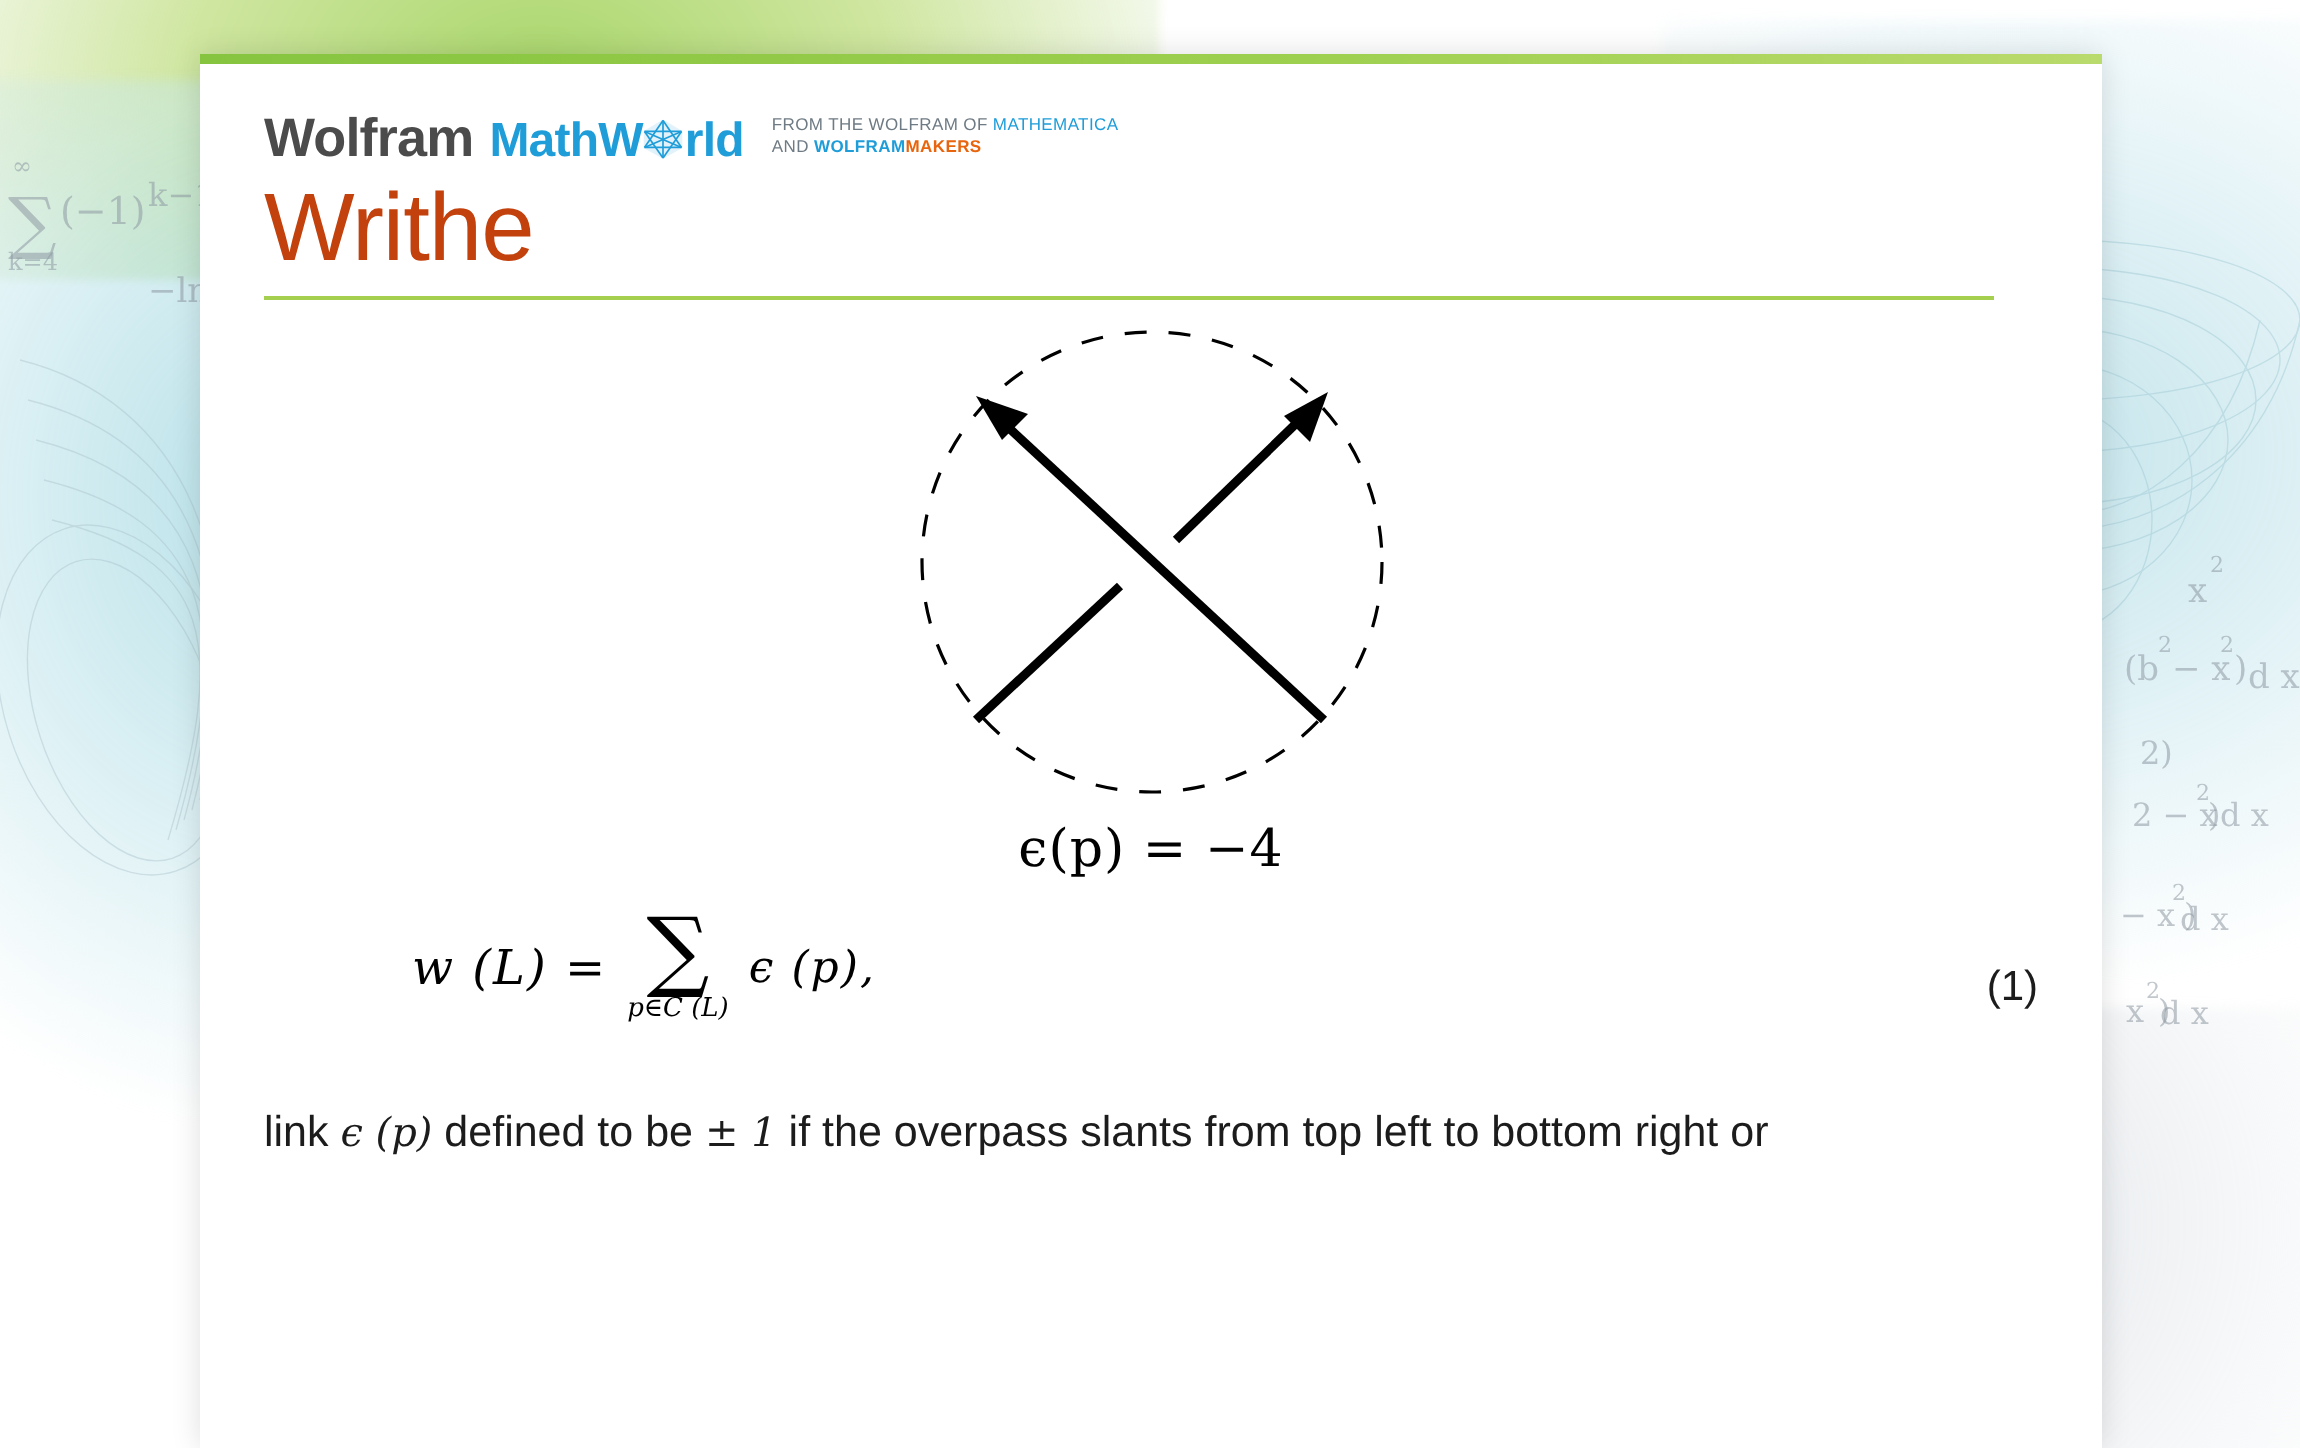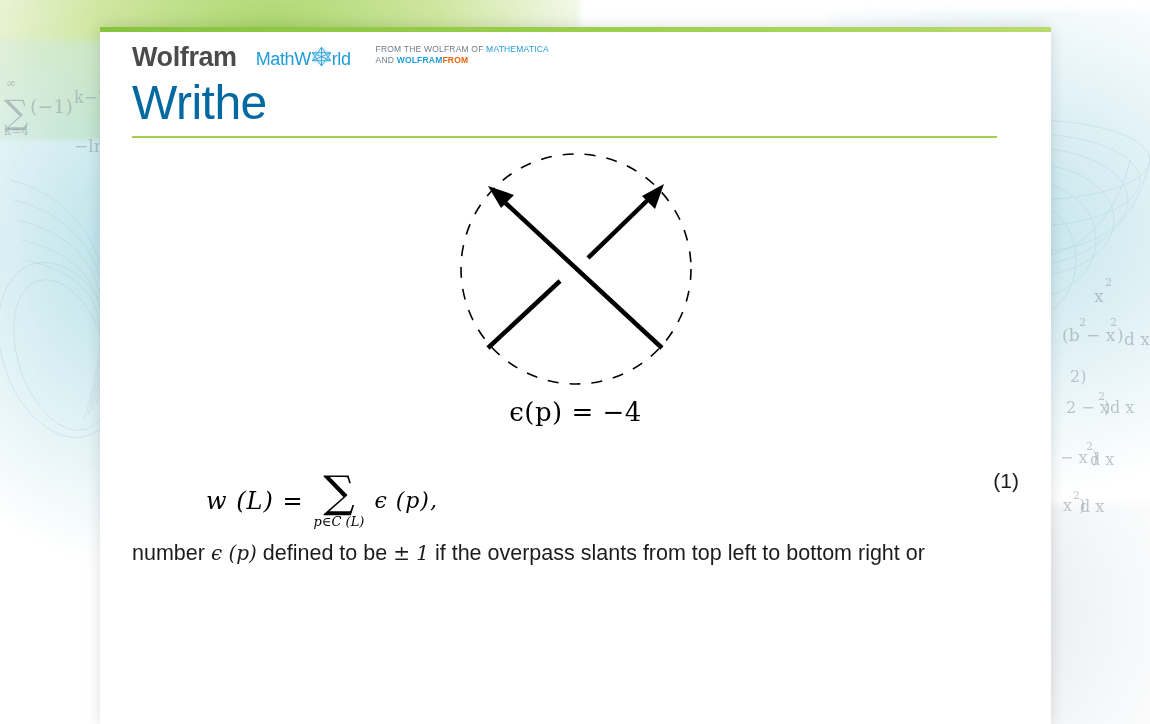--- a/index.html
+++ b/index.html
@@ -82,35 +82,35 @@
     background: #8cc63e;
     background: linear-gradient(to right, #86c440 0%, #9ccf4d 55%, #b9da6c 100%);
   }
   .page-inner {
     padding: 0 32px 0 32px;
   }
 
   
   .site-header {
     display: flex;
-    align-items: flex-start;
-    padding-top: 12px;
-    gap: 19px;
+    align-items: center;
+    padding-top: 24px;
+    gap: 8px;
   }
   .logo-wolfram {
     font-size: 27px;
     font-weight: bold;
     color: #4b4b4b;
     letter-spacing: -0.4px;
     line-height: 1;
     font-family: "Liberation Sans", sans-serif;
   }
   .logo-math {
-    font-size: 18px;
-    font-weight: normal;
+    font-size: 24px;
+    font-weight: bold;
     color: #1f9dd9;
     letter-spacing: -0.4px;
     line-height: 1;
     display: flex;
     align-items: baseline;
     font-family: "Liberation Sans", sans-serif;
   }
   .spikey {
     display: inline-block;
     width: 21px;
@@ -127,21 +127,21 @@
     color: #6f7b84;
     letter-spacing: 0.2px;
   }
   .tagline .hl { color: #1f9dd9; font-weight: normal; }
   .tagline .hl2 { color: #e8650d; font-weight: bold; }
   .tagline .hl3 { color: #1f9dd9; font-weight: bold; }
 
   
   .page-title {
     font-size: 48px;
-    color: #0369a1;
+    color: #c2410c;
     font-weight: normal;
     margin: 6px 0 6px 0;
     letter-spacing: -0.5px;
     line-height: 1.1;
   }
   .title-rule {
     height: 2px;
     background: #a5cf4f;
     width: 865px;
     margin-bottom: 14px;
@@ -187,21 +187,21 @@
   }
   .mi-small {
     font-family: "DejaVu Serif", serif;
     font-style: italic;
     font-size: 20px;
   }
 
   
   .equation-block {
     display: flex;
-    align-items: flex-end;
+    align-items: flex-start;
     margin-top: 16px;
     position: relative;
     min-height: 86px;
   }
   .equation-body {
     margin-left: 74px;
     display: flex;
     align-items: center;
     font-family: "DejaVu Serif", serif;
   }
@@ -334,21 +334,21 @@
               <line x1="50" y1="6" x2="94" y2="70"></line>
               <line x1="50" y1="95" x2="6" y2="32"></line>
               <line x1="50" y1="95" x2="94" y2="32"></line>
             </g>
           </svg>
         </span>
           <span>rld</span>
       </span>
       <span class="tagline">
         <div><span>FROM THE WOLFRAM OF </span><span class="hl">MATHEMATICA</span></div>
-        <div><span>AND </span><span class="hl3">WOLFRAM</span><span class="hl2">FROM</span></div>
+        <div><span>AND </span><span class="hl3">WOLFRAM</span><span class="hl2">MAKERS</span></div>
       </span>
     </div>
 
     <h1 class="page-title">Writhe</h1>
     <div class="title-rule"></div>
 
     <div class="figure-row">
 
 
       <div class="crossing-fig">
@@ -374,17 +374,17 @@
         <span class="sum-stack">
           <span class="sum-sign">∑</span>
           <span class="sum-sub">p∈C (L)</span>
         </span>
         <span class="eq-rhs">ϵ (p),</span>
       </div>
       <span class="eq-number">(1)</span>
     </div>
 
     <div class="tail-text">
-      <span>number </span><span class="mi-small">ϵ (p)</span><span> defined to be </span><span class="mi-small">± 1</span><span> if the overpass slants from top left to bottom right or</span>
+      <span>link </span><span class="mi-small">ϵ (p)</span><span> defined to be </span><span class="mi-small">± 1</span><span> if the overpass slants from top left to bottom right or</span>
     </div>
 
   </div>
 </div>
 
 </body></html>

